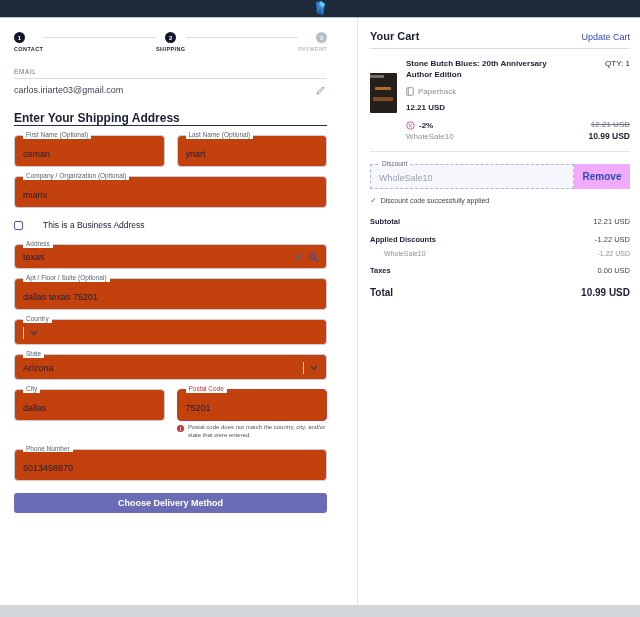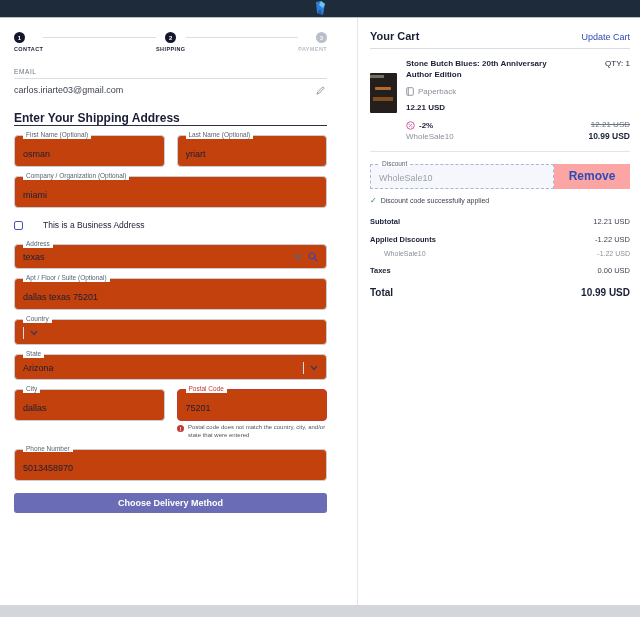--- a/index.html
+++ b/index.html
@@ -84,22 +84,22 @@
   .pqty { font-size:8px; }
   .pstrike { font-size:8px; color:#6b7280; text-decoration:line-through; margin-top:auto; }
   .pfinal { font-size:8.5px; font-weight:bold; margin-top:2px; }
 
   .discount-box-row { display:flex; margin-top:12px; }
   .discount-box { flex:1; position:relative; border:1px dashed #a9b6d9; background:#f5f7fc;
     padding:8px 8px 5px 8px; min-height:24px; }
   .discount-box > label { position:absolute; top:-4px; left:8px; background:#fff; padding:0 3px;
     font-size:6.5px; color:#5a6472; line-height:1; }
   .discount-value { font-size:9px; color:#9aa0ab; }
-  .remove-btn { width:76px; background:#fca5a5; border:none; color:#2e4bb8; font-weight:bold;
-    font-size:12px; cursor:pointer; font-family:"Liberation Sans", sans-serif; }
+  .remove-btn { width:56px; background:#f0abfc; border:none; color:#2e4bb8; font-weight:bold;
+    font-size:10px; cursor:pointer; font-family:"Liberation Sans", sans-serif; }
 
   .success-row { display:flex; align-items:center; gap:4px; margin-top:7px; }
   .check-icon { color:#2e844a; font-size:8px; }
   .success-text { font-size:7px; color:#3e4450; }
 
   .summary { margin-top:12px; }
   .srow { display:flex; justify-content:space-between; margin-bottom:9px; }
   .srow .slab { font-size:7.5px; font-weight:bold; color:#1a1f36; }
   .srow .sval { font-size:7.5px; color:#3e4450; }
   .srow.sub { padding-left:14px; margin-top:-3px; }

